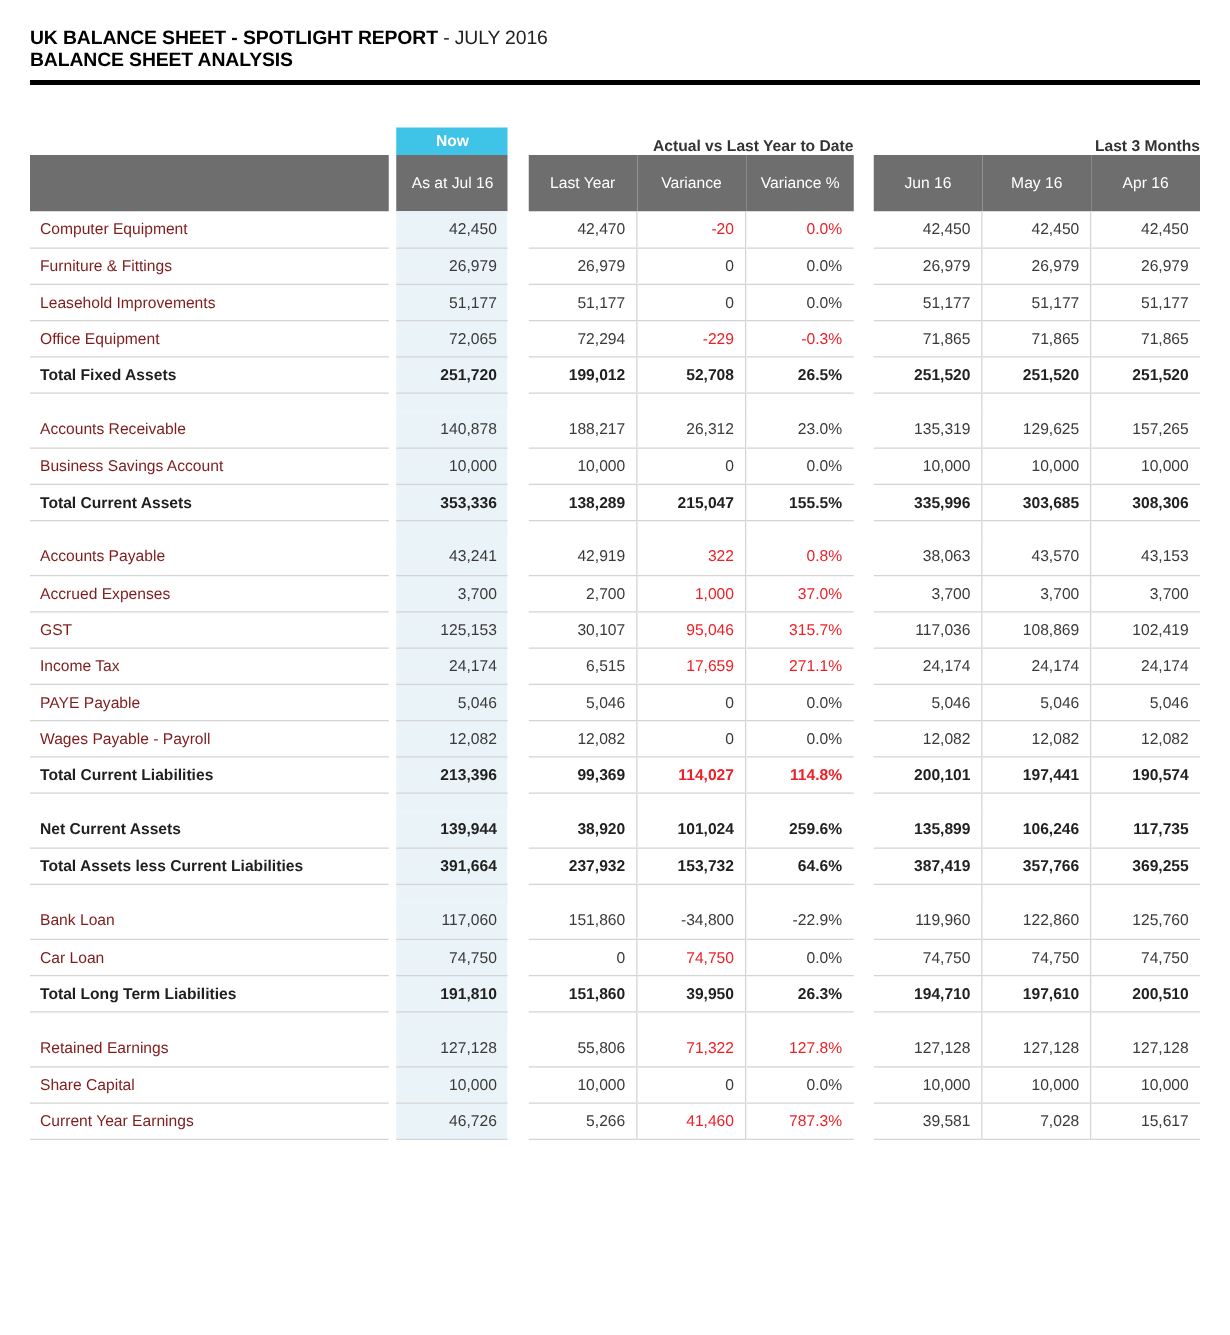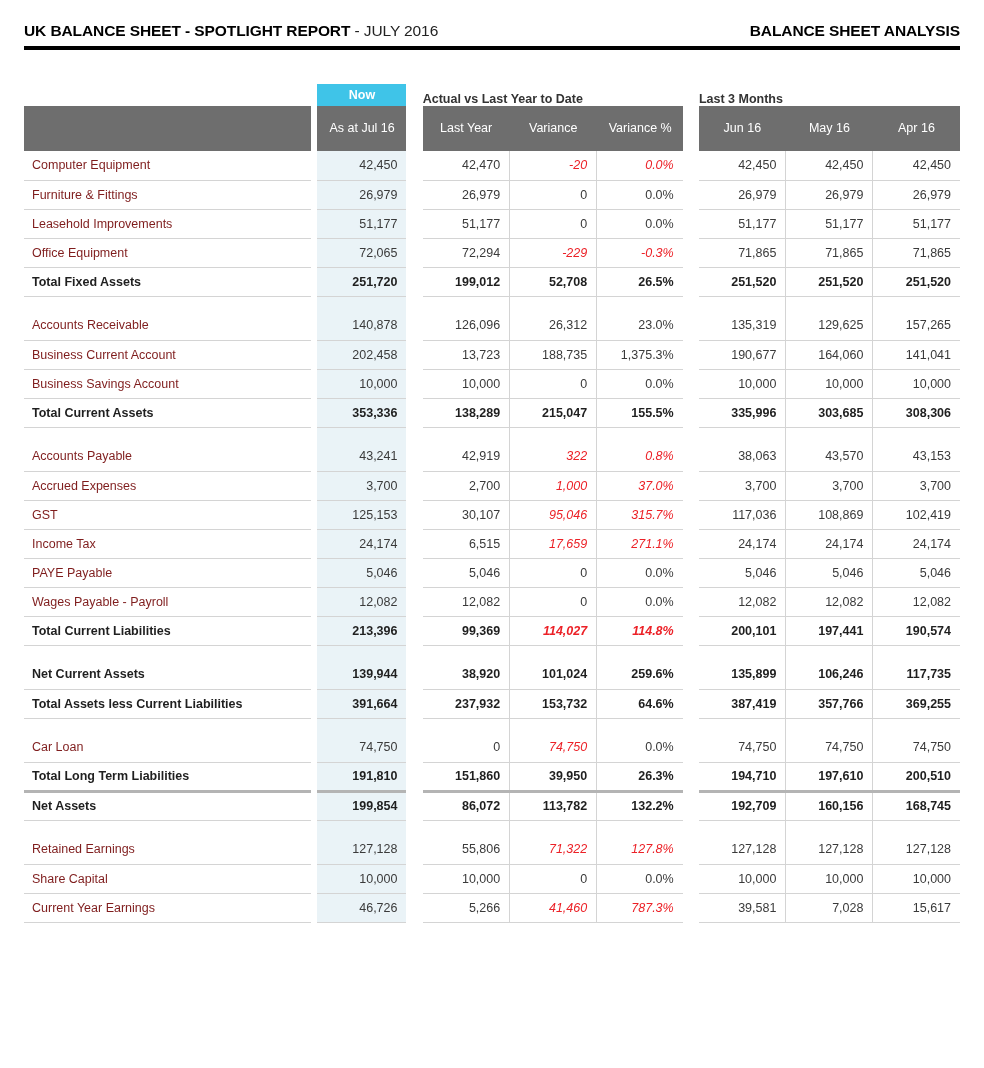--- a/index.html
+++ b/index.html
@@ -22,20 +22,21 @@
   }
 
   
   .title-bar {
     padding-top: 22px;
     display: flex;
     align-items: baseline;
     justify-content: space-between;
     border-bottom: 4px solid #000000;
     padding-bottom: 6px;
+    flex-direction: column;
   }
   .title-left {
     font-size: 15.5px;
     color: #000000;
     letter-spacing: -0.1px;
     white-space: nowrap;
   }
   .title-main { font-weight: bold; }
   .title-sub  { font-weight: normal; color: #222222; }
   .title-right {
@@ -67,21 +68,21 @@
   col.c-m1    { width: 86px; }
   col.c-m2    { width: 86px; }
   col.c-m3    { width: 86px; }
 
   
   tr.group-row td { padding: 0; height: 22px; vertical-align: bottom; margin-left: 48px; }
   .grp-title {
     font-size: 12.5px;
     font-weight: bold;
     color: #333333;
-    text-align: left;
+    text-align: right;
     padding-bottom: 4px;
     white-space: nowrap;
   }
   .now-chip {
     background: #3FC4E8;
     color: #ffffff;
     font-weight: bold;
     font-size: 12.5px;
     text-align: center;
     height: 22px;
@@ -135,21 +136,21 @@
 
   
   tr.thick-top td { border-top: 3px solid #b4b4b4; }
   tr.thick-top td.sep { border-top: none; }
 
   
   tr.spacer-row td { height: 15px; border-bottom: none; }
   tr.spacer-row td.now-cell { background: #EAF3F7; }
 
   
-  .red { color: #EC2127 !important; font-style: italic; }
+  .red { color: #EC2127 !important; }
 
   
   .footer {
     position: absolute;
     left: 24px;
     right: 24px;
     bottom: 40px;
   }
   .footer-bar {
     height: 7px;
@@ -294,42 +295,29 @@
           <td></td>
           <td></td>
           <td class="vline"></td>
           <td class="vline"></td>
         </tr>
         <tr class="data-row">
           <td class="lbl">Accounts Receivable</td>
           <td class="sep"></td>
           <td class="num now-cell">140,878</td>
           <td class="sep"></td>
-          <td class="num">126,096</td>
+          <td class="num">188,217</td>
           <td class="num vline">26,312</td>
           <td class="num vline">23.0%</td>
           <td class="sep"></td>
           <td class="num">135,319</td>
           <td class="num vline">129,625</td>
           <td class="num vline">157,265</td>
         </tr>
         <tr class="data-row">
-          <td class="lbl">Business Current Account</td>
-          <td class="sep"></td>
-          <td class="num now-cell">202,458</td>
-          <td class="sep"></td>
-          <td class="num">13,723</td>
-          <td class="num vline">188,735</td>
-          <td class="num vline">1,375.3%</td>
-          <td class="sep"></td>
-          <td class="num">190,677</td>
-          <td class="num vline">164,060</td>
-          <td class="num vline">141,041</td>
-        </tr>
-        <tr class="data-row">
           <td class="lbl">Business Savings Account</td>
           <td class="sep"></td>
           <td class="num now-cell">10,000</td>
           <td class="sep"></td>
           <td class="num">10,000</td>
           <td class="num vline">0</td>
           <td class="num vline">0.0%</td>
           <td class="sep"></td>
           <td class="num">10,000</td>
           <td class="num vline">10,000</td>
@@ -498,20 +486,33 @@
           <td></td>
           <td></td>
           <td class="vline"></td>
           <td class="vline"></td>
           <td></td>
           <td></td>
           <td class="vline"></td>
           <td class="vline"></td>
         </tr>
         <tr class="data-row">
+          <td class="lbl">Bank Loan</td>
+          <td class="sep"></td>
+          <td class="num now-cell">117,060</td>
+          <td class="sep"></td>
+          <td class="num">151,860</td>
+          <td class="num vline">-34,800</td>
+          <td class="num vline">-22.9%</td>
+          <td class="sep"></td>
+          <td class="num">119,960</td>
+          <td class="num vline">122,860</td>
+          <td class="num vline">125,760</td>
+        </tr>
+        <tr class="data-row">
           <td class="lbl">Car Loan</td>
           <td class="sep"></td>
           <td class="num now-cell">74,750</td>
           <td class="sep"></td>
           <td class="num">0</td>
           <td class="num vline red">74,750</td>
           <td class="num vline">0.0%</td>
           <td class="sep"></td>
           <td class="num">74,750</td>
           <td class="num vline">74,750</td>
@@ -523,33 +524,20 @@
           <td class="num now-cell">191,810</td>
           <td class="sep"></td>
           <td class="num">151,860</td>
           <td class="num vline">39,950</td>
           <td class="num vline">26.3%</td>
           <td class="sep"></td>
           <td class="num">194,710</td>
           <td class="num vline">197,610</td>
           <td class="num vline">200,510</td>
         </tr>
-        <tr class="data-row total-row thick-top">
-          <td class="lbl">Net Assets</td>
-          <td class="sep"></td>
-          <td class="num now-cell">199,854</td>
-          <td class="sep"></td>
-          <td class="num">86,072</td>
-          <td class="num vline">113,782</td>
-          <td class="num vline">132.2%</td>
-          <td class="sep"></td>
-          <td class="num">192,709</td>
-          <td class="num vline">160,156</td>
-          <td class="num vline">168,745</td>
-        </tr>
         <tr class="spacer-row">
           <td></td>
           <td></td>
           <td class="now-cell"></td>
           <td></td>
           <td></td>
           <td class="vline"></td>
           <td class="vline"></td>
           <td></td>
           <td></td>

